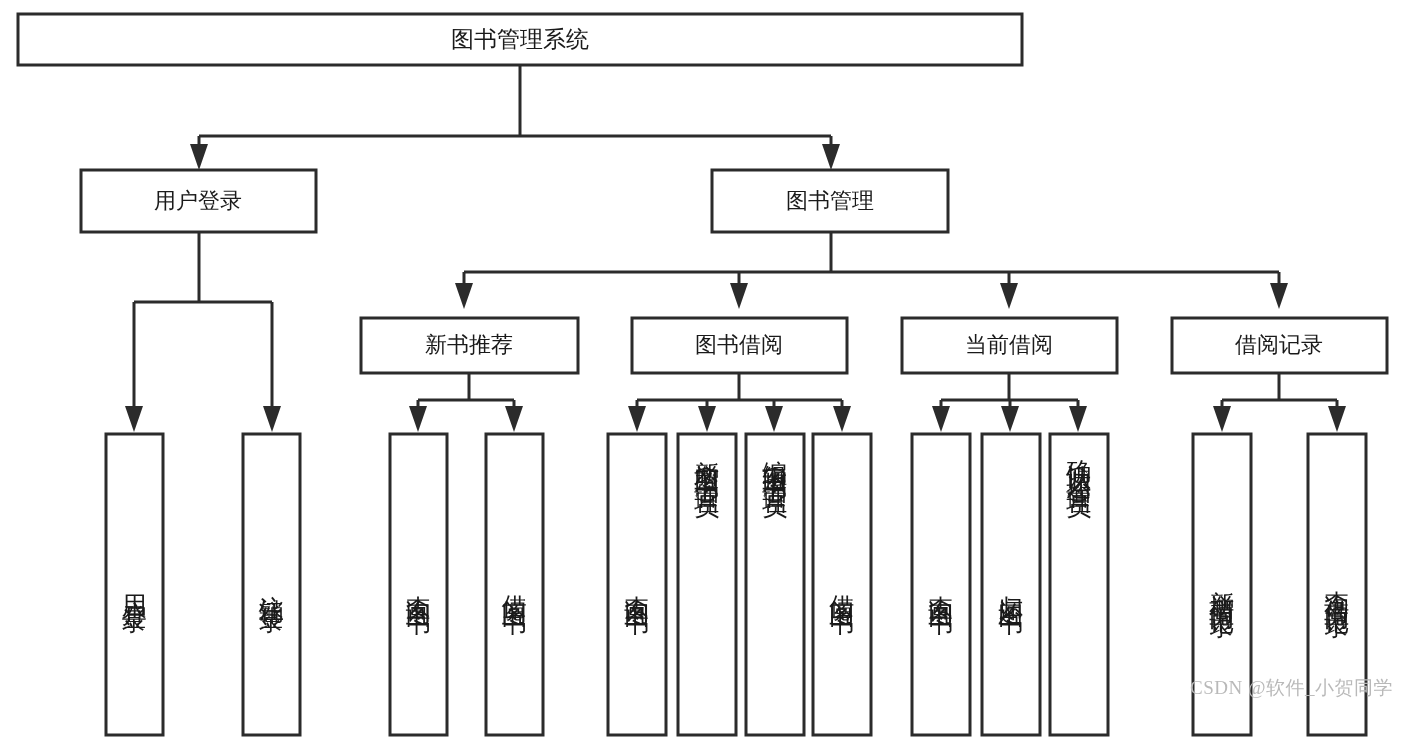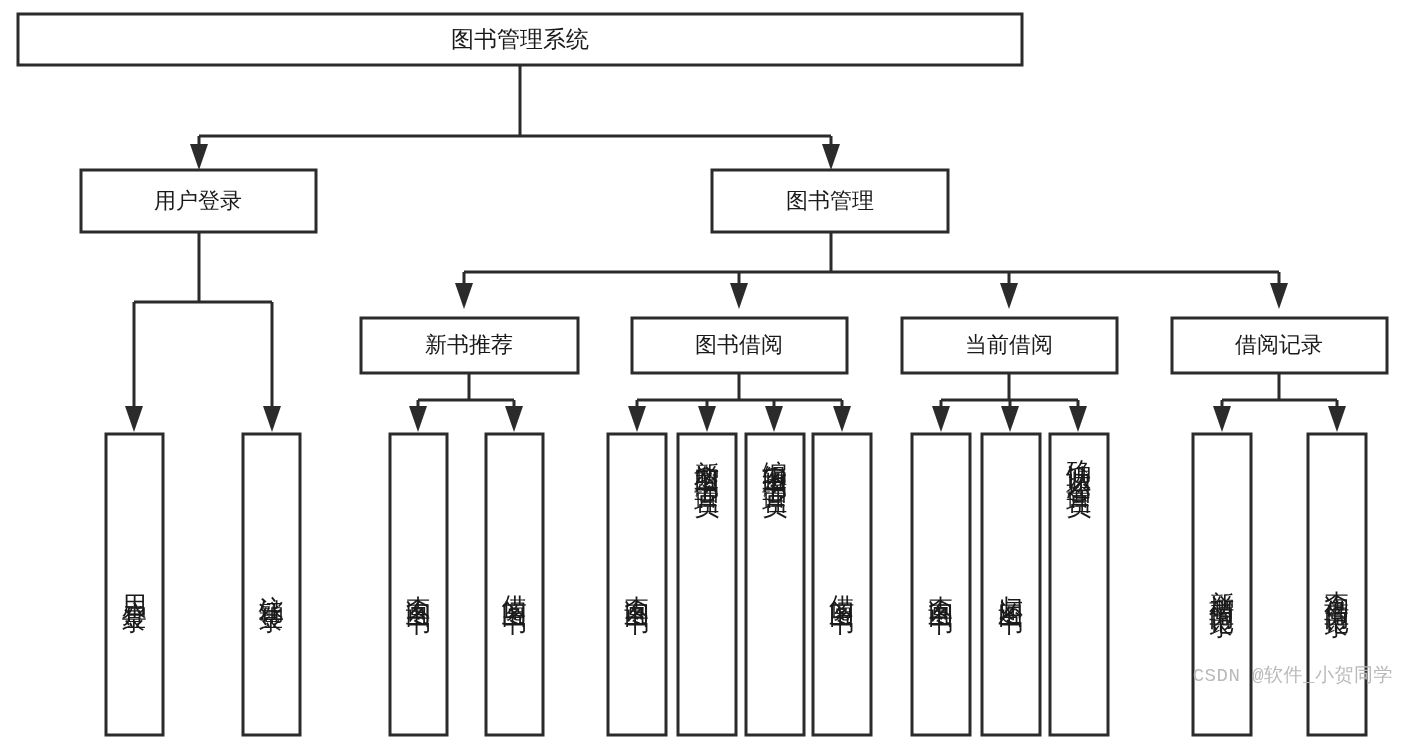--- a/index.html
+++ b/index.html
@@ -66,22 +66,22 @@
     font-size: 25px;
     line-height: 1.05;
     letter-spacing: 5px;
     color: #1a1a1a;
     white-space: nowrap;
     text-align: center;
   }
   .watermark {
     position: absolute;
     right: 12px;
-    bottom: 24px;
-    font-family: Liberation Mono, monospace;
+    bottom: 11px;
+    font-family: Liberation Serif, serif;
     font-size: 19px;
     color: #b9b9b9;
     letter-spacing: 0.5px;
     white-space: nowrap;
     user-select: none;
   }
 </style>
 </head>
 <body>
 

